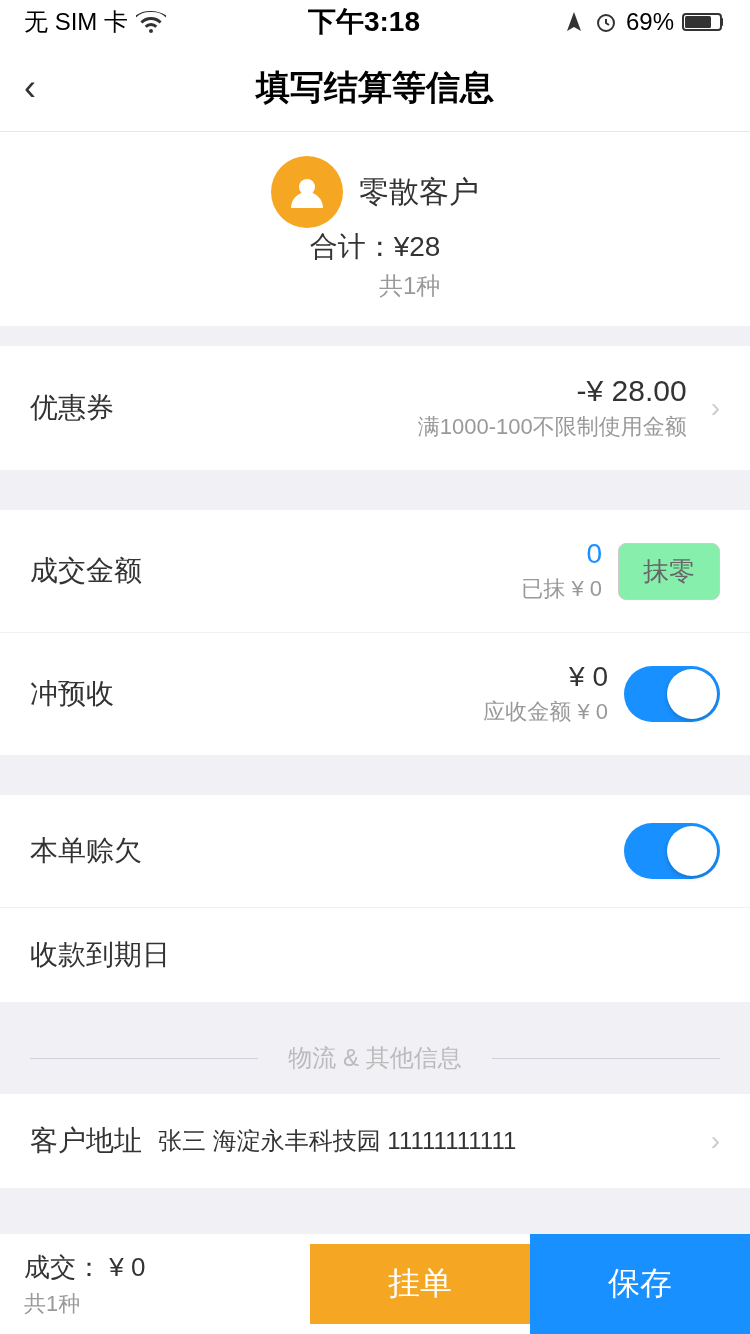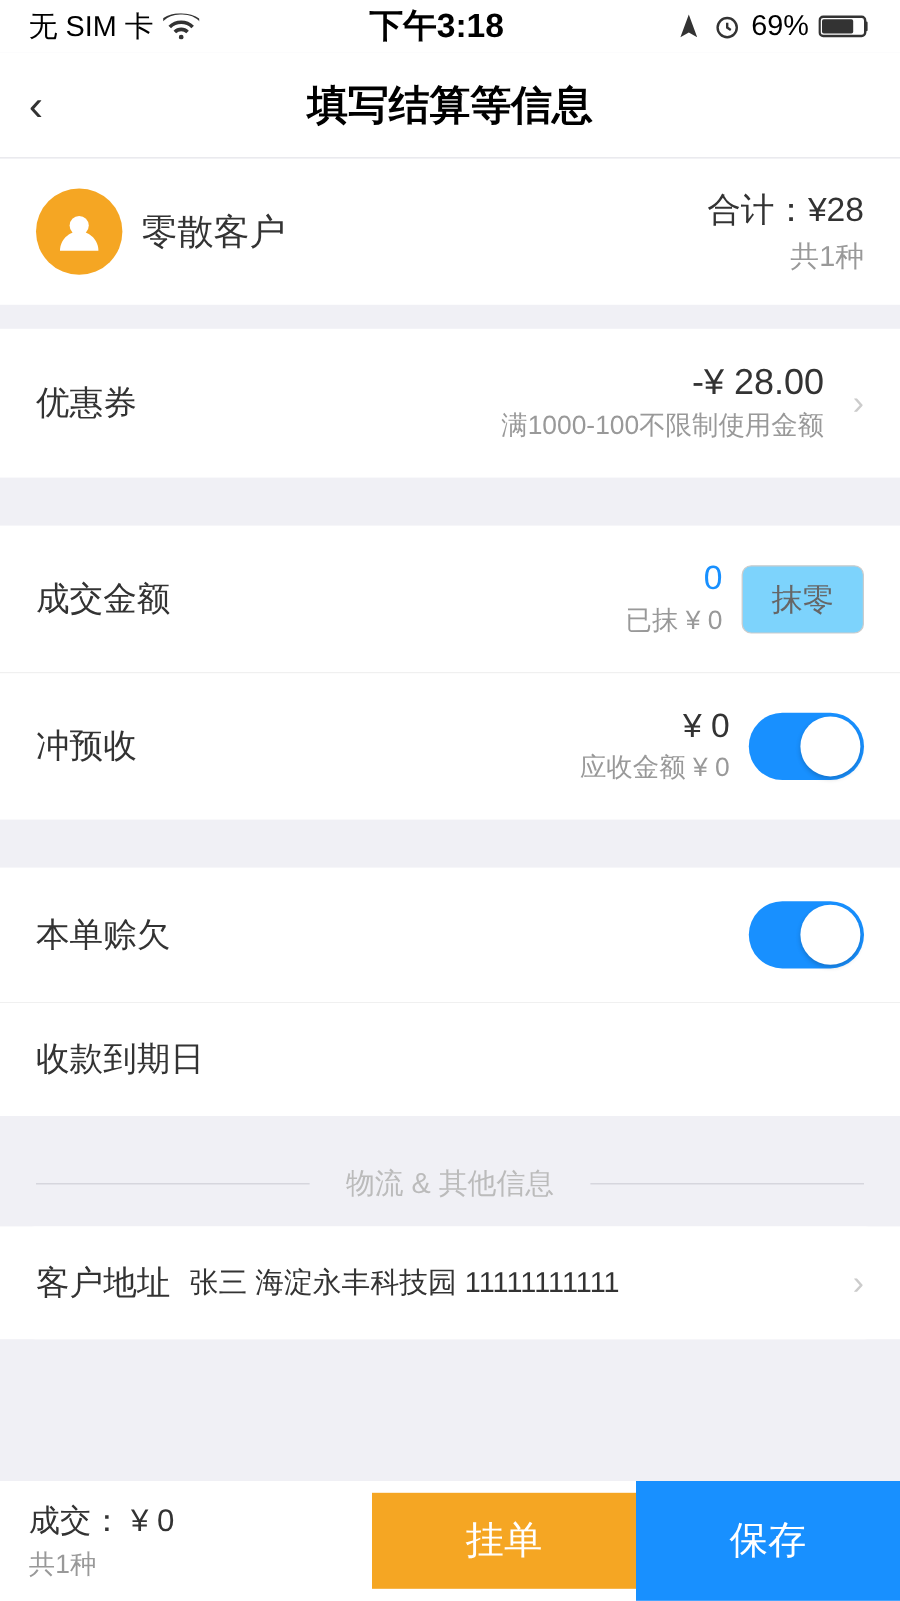--- a/index.html
+++ b/index.html
@@ -54,25 +54,26 @@
     }
     .nav-title {
       font-size: 34px;
       font-weight: 600;
       color: #000;
     }
 
     
     .customer-card {
       background: #fff;
-      padding: 24px 30px;
+      padding: 24px 18px;
       display: flex;
       justify-content: space-between;
       align-items: center;
       margin-bottom: 20px;
+      flex-direction: column;
     }
     .customer-left {
       display: flex;
       align-items: center;
       gap: 16px;
     }
     .avatar {
       width: 72px;
       height: 72px;
       border-radius: 50%;
@@ -177,21 +178,21 @@
       box-shadow: 0 2px 4px rgba(0,0,0,0.2);
     }
 
     
     .round-zero-btn {
       border: 1px solid #ccc;
       border-radius: 8px;
       padding: 10px 24px;
       font-size: 26px;
       color: #666;
-      background: #7dd3fc;
+      background: #86efac;
       cursor: pointer;
     }
 
     
     .separator-section {
       background: #f0f0f5;
       height: 20px;
     }
 
     

